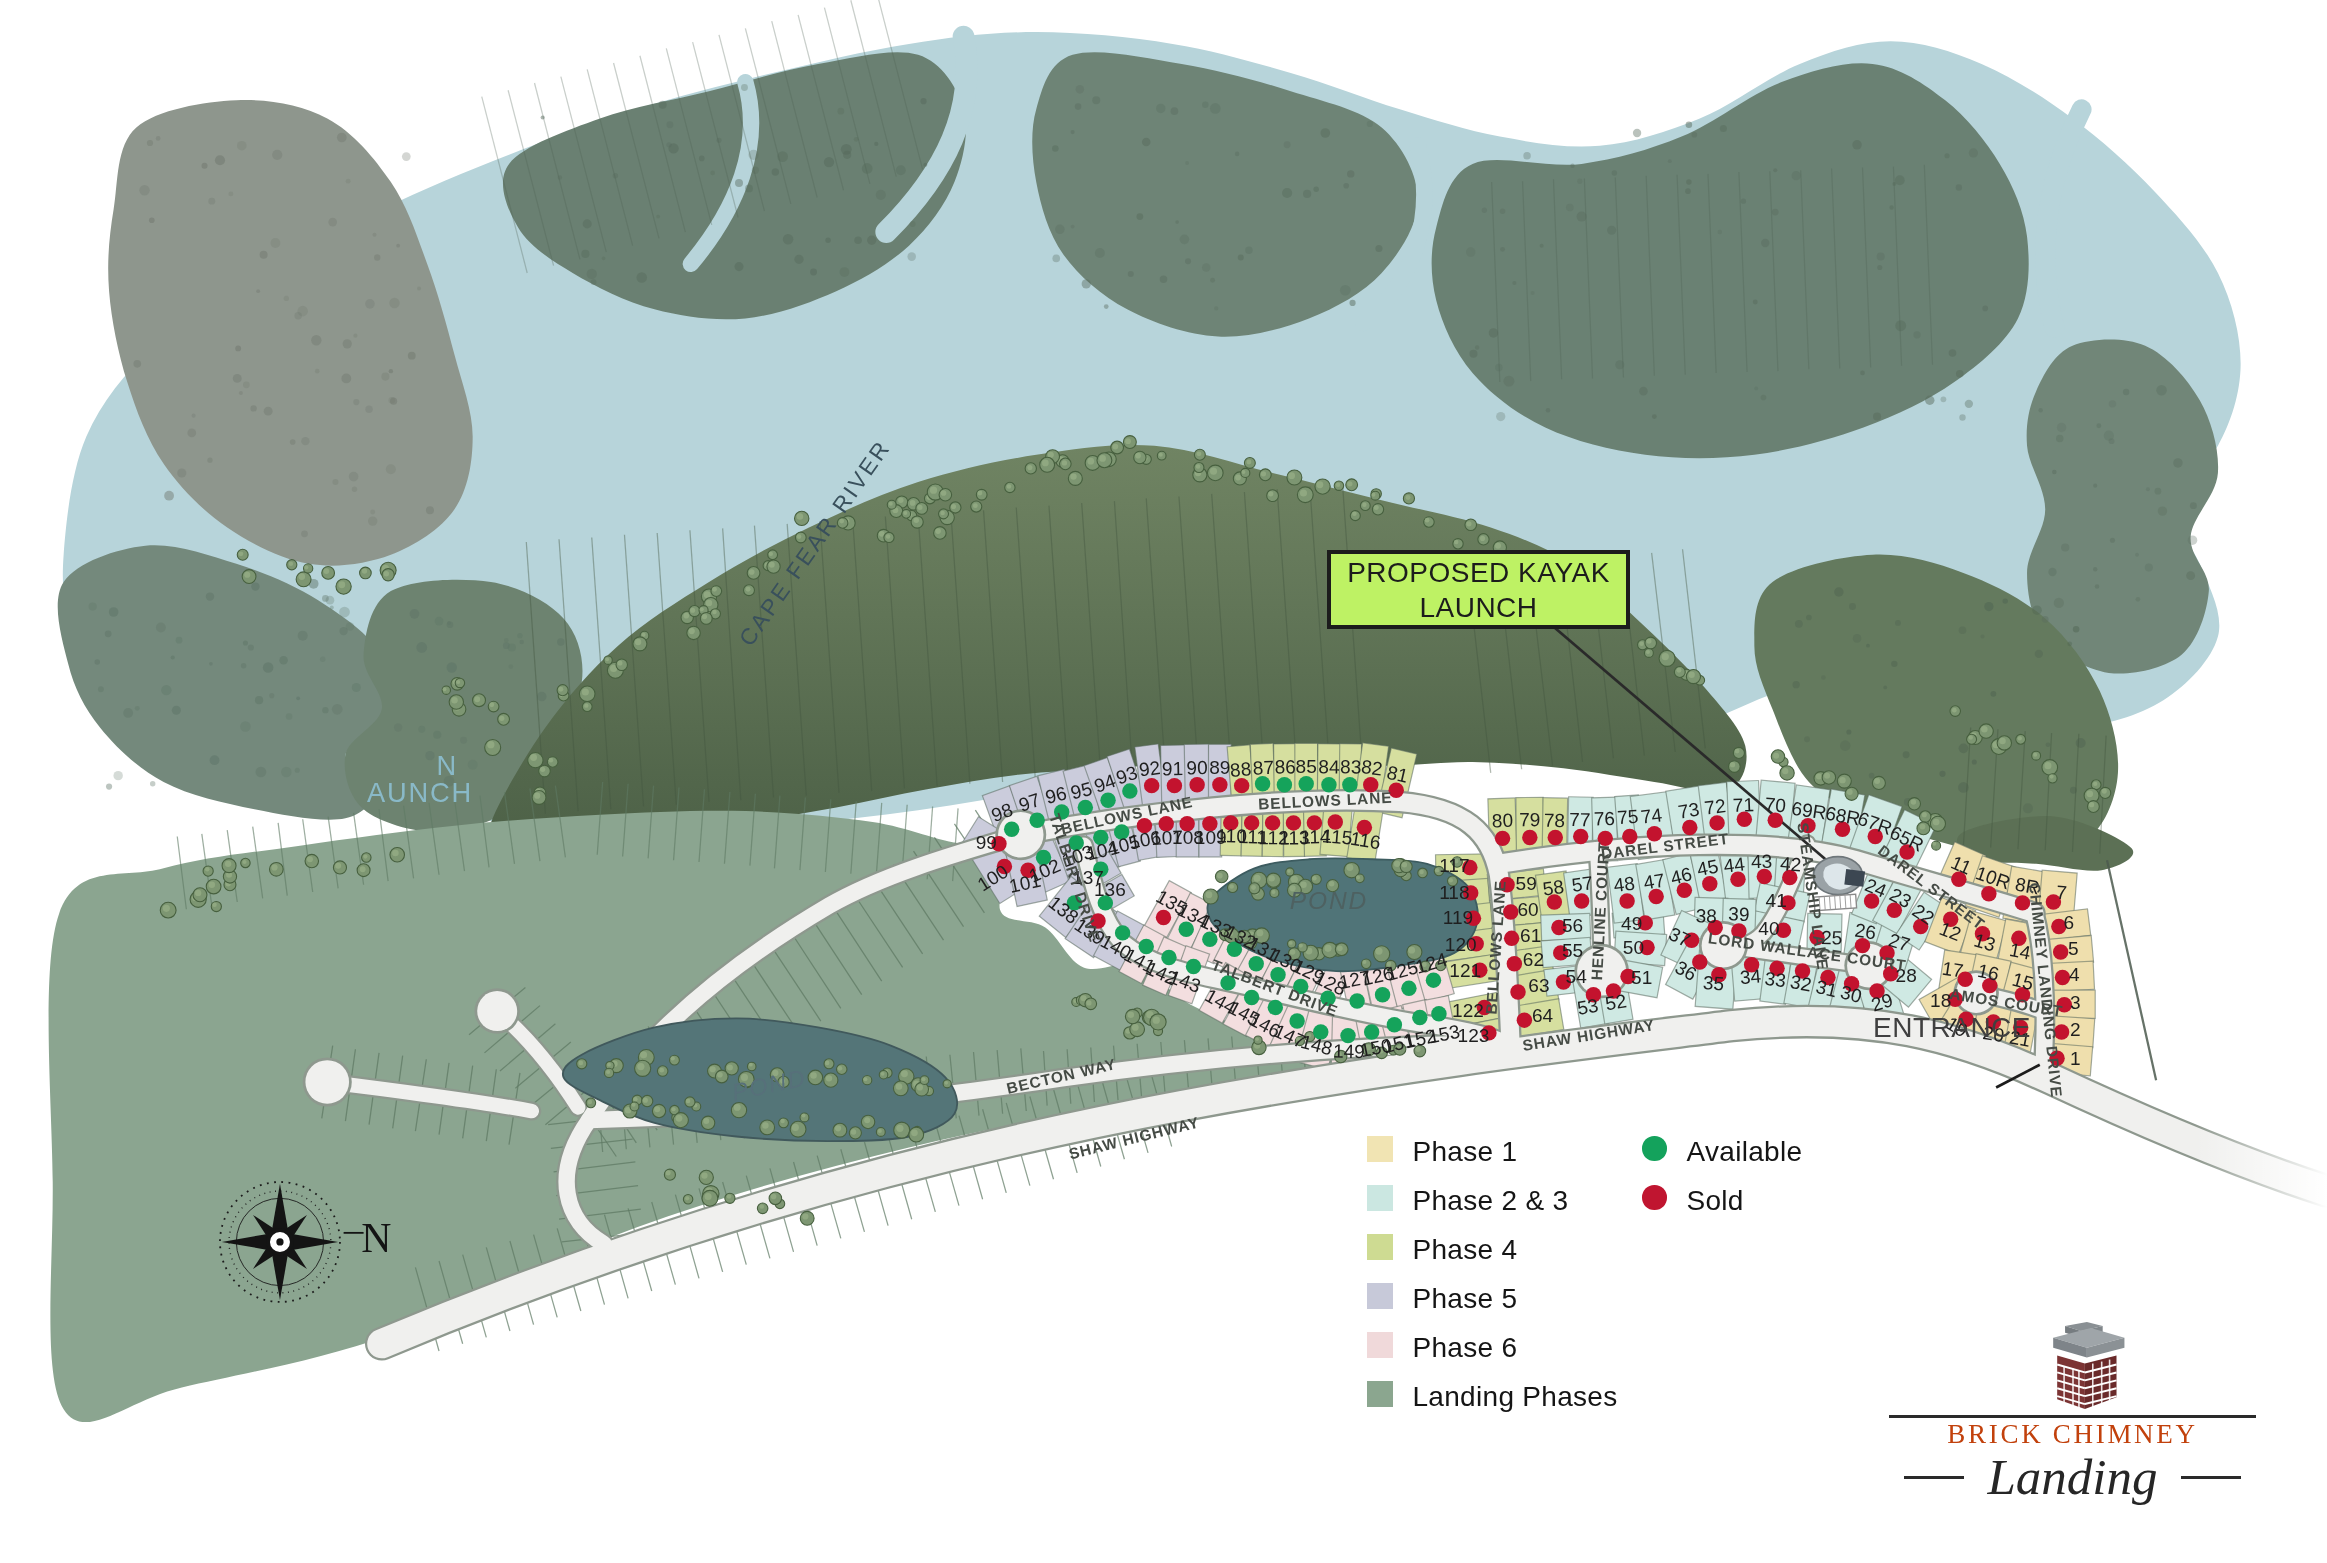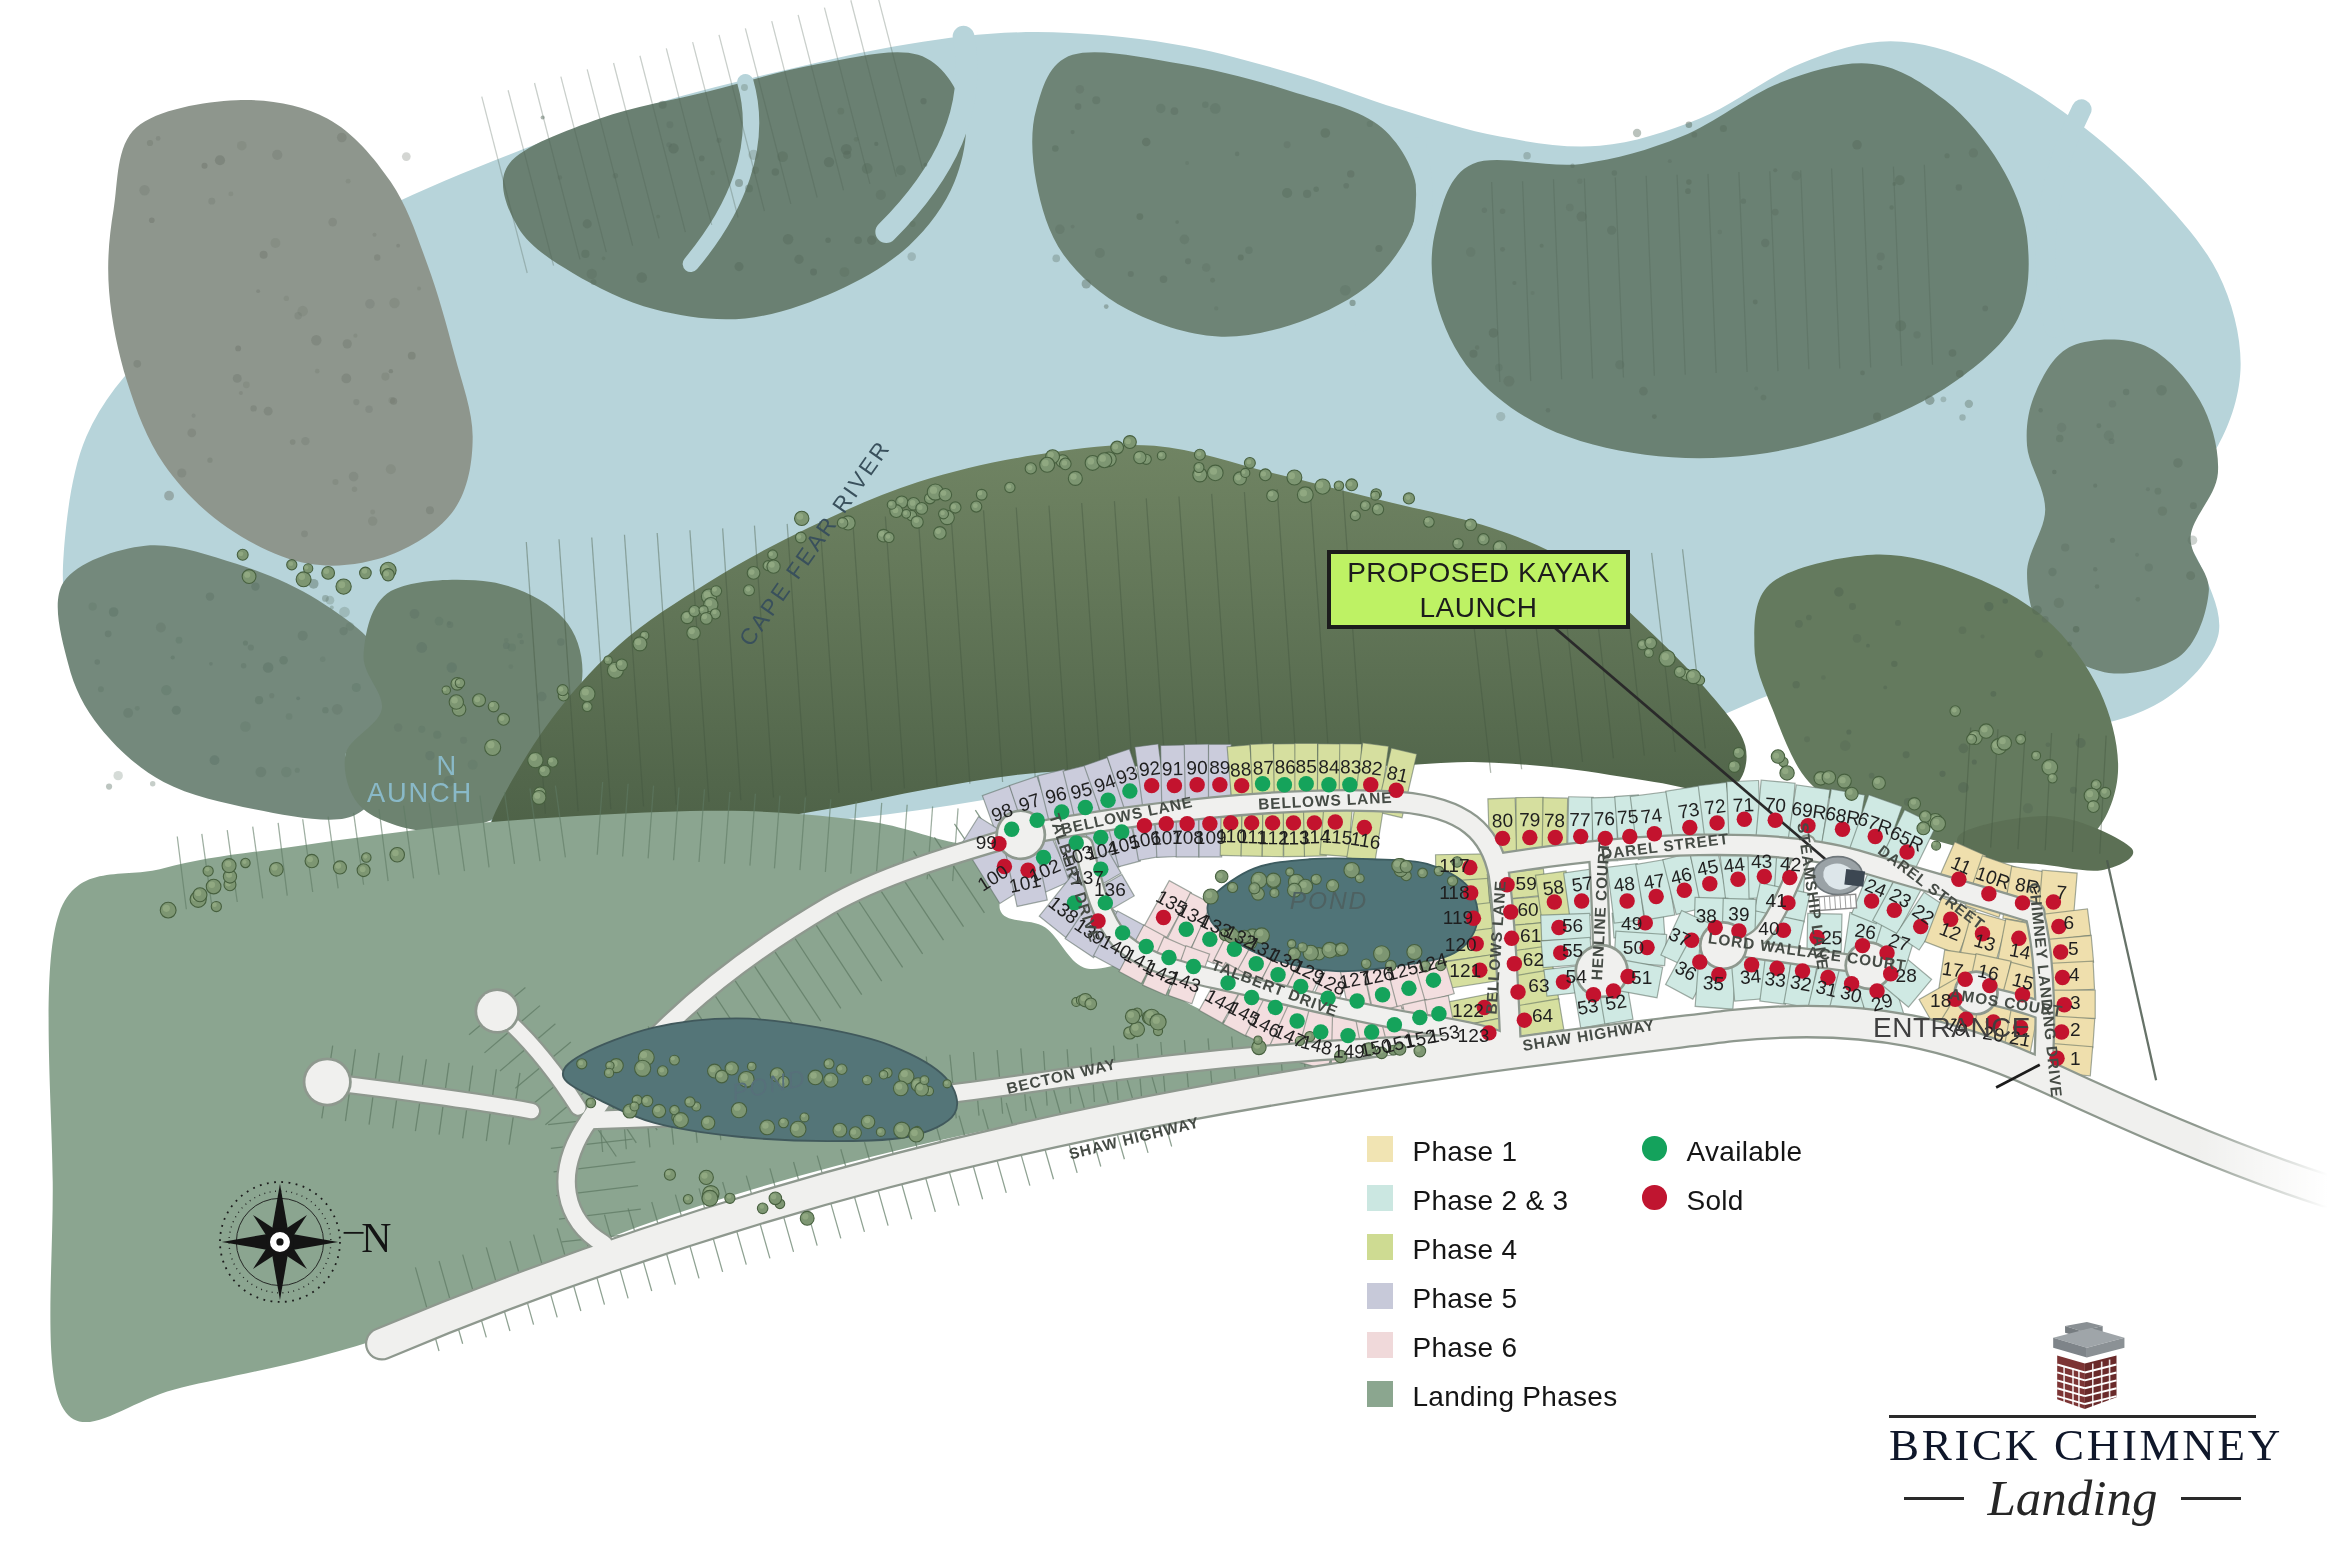--- a/index.html
+++ b/index.html
@@ -12,21 +12,21 @@
   #pool-box .ln{font-size:24.5px;}
   #entrance-label{position:absolute;left:1873px;top:1012px;font-size:28px;color:#404040;letter-spacing:0.5px;z-index:5;}
   #legend{position:absolute;left:1367px;top:1136px;z-index:5;}
   .lg-row{display:flex;align-items:flex-start;height:25.5px;margin-bottom:23.6px;}
   .lg-swatch{width:25.5px;height:25.5px;margin-right:20px;flex:0 0 auto;}
   .lg-dot{width:24.5px;height:24.5px;border-radius:50%;margin-right:20px;flex:0 0 auto;}
   .lg-label{font-size:28px;color:#151515;font-weight:500;letter-spacing:0.3px;white-space:nowrap;}
   #legend-status{position:absolute;left:1642px;top:1136px;z-index:5;}
   #logo{position:absolute;left:1889px;top:1320px;width:367px;text-align:center;z-index:5;}
   #logo .rule{border-top:3.6px solid #2a2a2a;margin:3.6px 0 1.8px 0;}
-  #logo .name{font-family:"Liberation Serif",serif;font-size:45px;letter-spacing:2.7px;color:#0f172a;white-space:nowrap;}
+  #logo .name{font-family:"Liberation Serif",serif;font-size:27px;letter-spacing:2.7px;color:#c2410c;white-space:nowrap;}
   #logo .script-row{display:flex;align-items:center;justify-content:space-between;margin-top:1.8px;}
   #logo .dash{width:60px;border-top:3.6px solid #2a2a2a;margin:0 14.5px;}
   #logo .script{font-family:"Liberation Serif",serif;font-style:italic;font-size:51px;color:#262626;line-height:1;}
 </style>
 </head>
 <body>
 
 <div class="stage">
   <svg id="map" width="2327" height="1564" viewBox="0 0 2560 1720">
       <defs>

